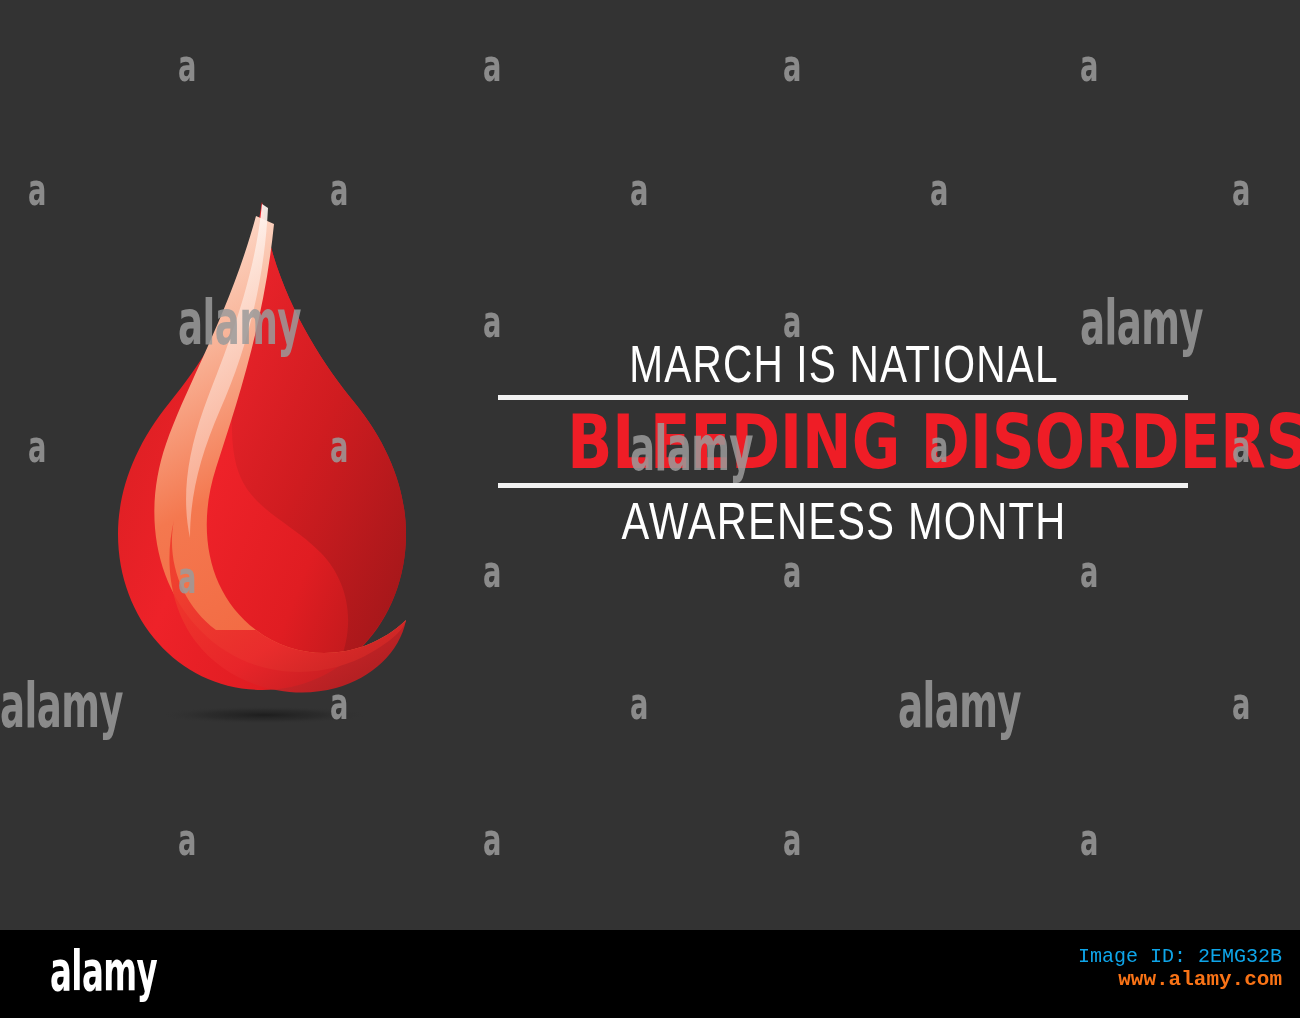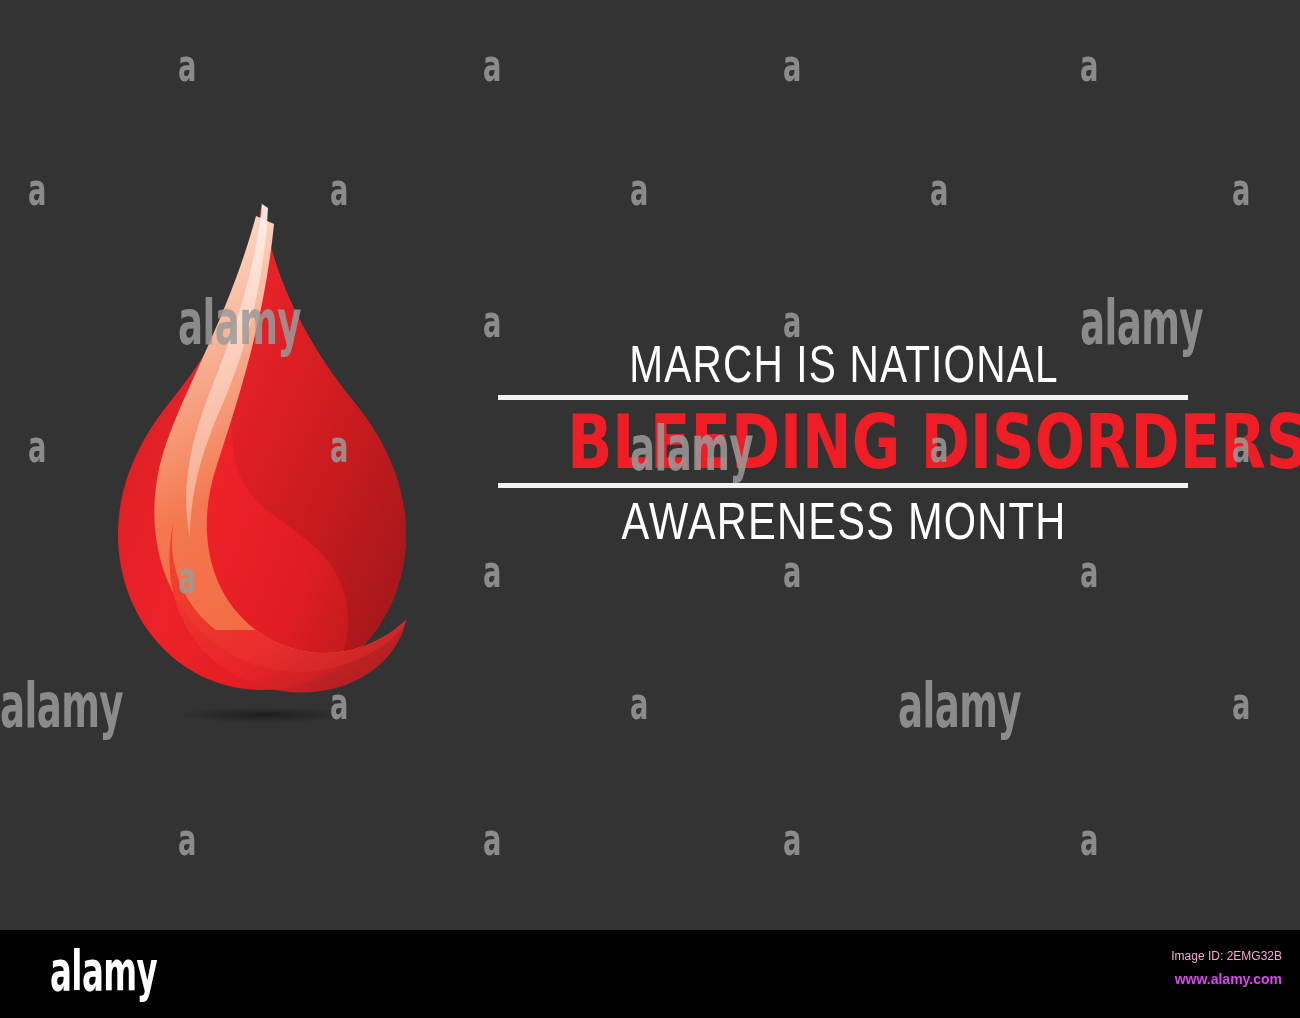--- a/index.html
+++ b/index.html
@@ -148,32 +148,32 @@
     white-space: nowrap;
   }
   .footer-right {
     position: absolute;
     right: 18px;
     top: 946px;
     text-align: right;
     color: #ffffff;
   }
   .footer-imageid {
-    font-family: Liberation Sans, sans-serif;
-    font-size: 12px;
+    font-family: Liberation Mono, monospace;
+    font-size: 20px;
     line-height: 21px;
     font-weight: 400;
-    color: #f9a8d4;
+    color: #0ea5e9;
   }
   .footer-url {
-    font-family: Liberation Sans, sans-serif;
-    font-size: 14px;
+    font-family: Liberation Mono, monospace;
+    font-size: 21px;
     line-height: 25px;
     font-weight: 700;
-    color: #d946ef;
+    color: #f97316;
   }
 </style>
 </head>
 <body>
 
 <div class="stage">
 
   <div class="canvas">
 
     <div class="drop-wrap">

